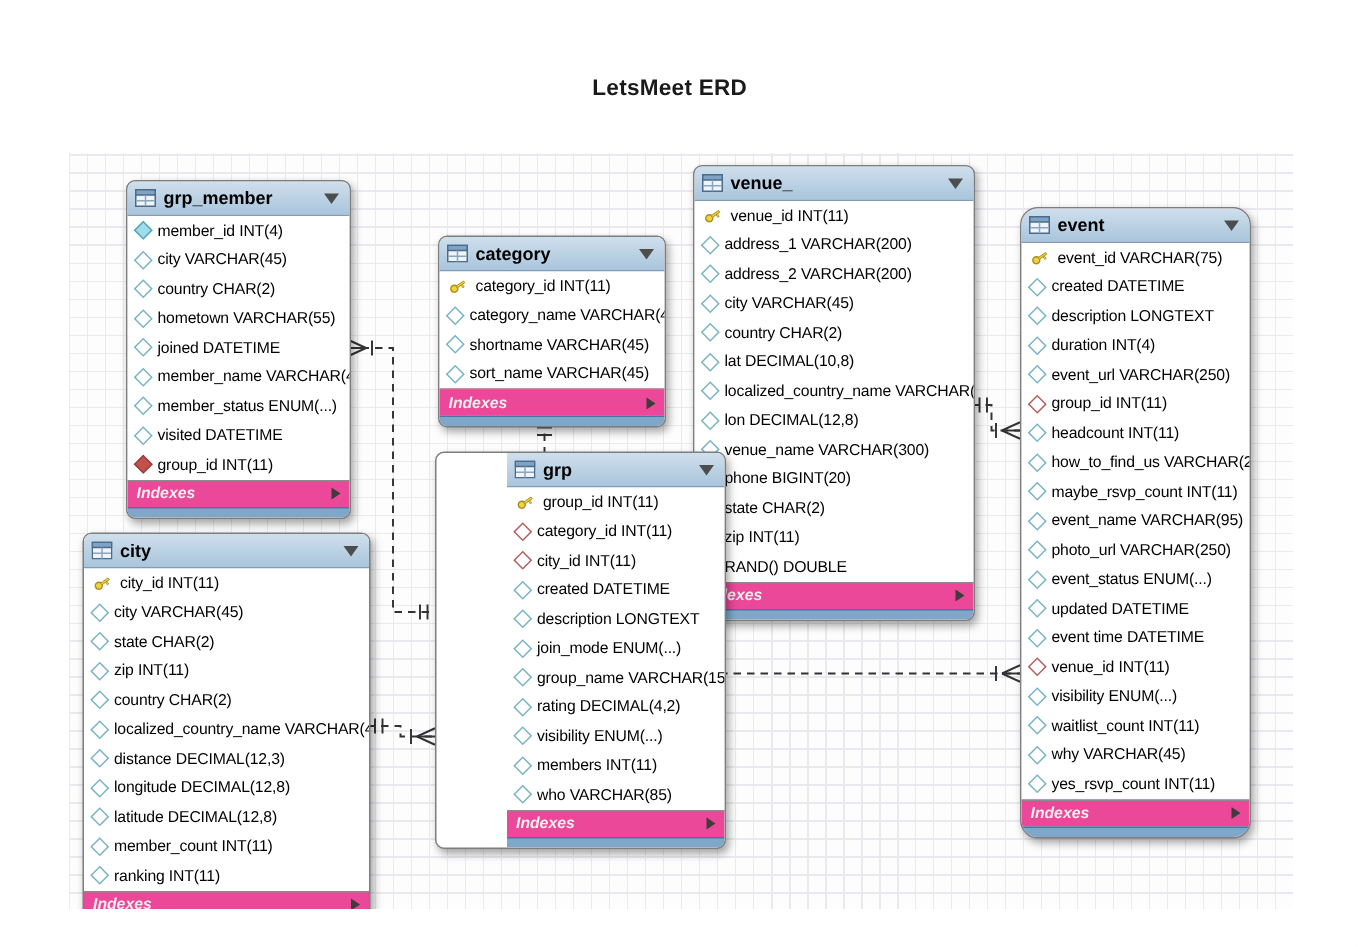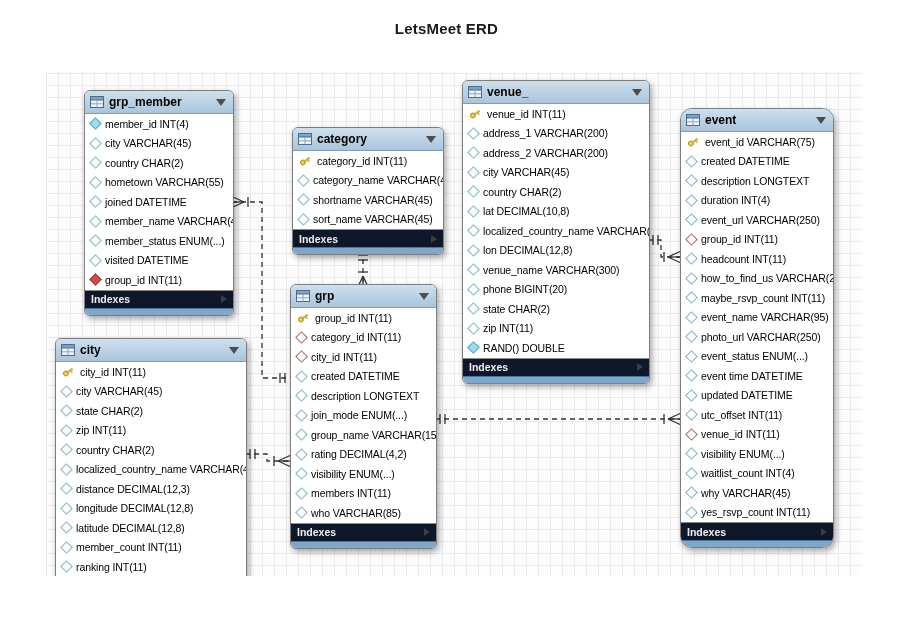--- a/index.html
+++ b/index.html
@@ -1,17 +1,17 @@
 <!DOCTYPE html>
 <html><head>
 <meta charset="utf-8">
 <style>
   html,body{margin:0;padding:0;background:#ffffff;}
   #stage{position:relative;width:905px;height:576px;overflow:hidden;
-         font-family:"Liberation Sans",sans-serif;}
+         font-family:"Liberation Sans",sans-serif;margin-top:30px;}
   #grid{position:absolute;left:46px;top:72px;width:816px;height:530px;
         background-color:#fdfdfd;
         background-image:
           repeating-linear-gradient(0deg,#e9e9ef 0,#e9e9ef 1px,transparent 1px,transparent 12px),
           repeating-linear-gradient(90deg,#e9e9ef 0,#e9e9ef 1px,transparent 1px,transparent 12px);}
   #page-title{position:absolute;top:20px;left:0;width:893px;text-align:center;
         font-size:15px;font-weight:bold;color:#1a1a1a;letter-spacing:.2px;}
   #relsvg{position:absolute;left:0;top:0;width:905px;height:631px;pointer-events:none;}
   .table{position:absolute;border:1px solid #7e7e7e;border-radius:6px;background:#ffffff;
          box-shadow:2px 3px 6px rgba(0,0,0,.35);overflow:hidden;}
@@ -22,22 +22,22 @@
   .tarrow{width:0;height:0;border-left:5px solid transparent;border-right:5px solid transparent;
           border-top:7px solid #4d4d4d;margin-right:2px;}
   .row{height:19.5px;display:flex;align-items:center;padding-left:6px;background:#fff;}
   .ctext{font-size:10.5px;color:#000;white-space:nowrap;margin-left:5px;letter-spacing:-0.1px;}
   .cicon{width:7px;height:7px;transform:rotate(45deg);flex:0 0 auto;display:inline-block;}
   .col{border:1px solid #7ab4c4;background:#fff;}
   .col-filled{border:1px solid #58a4bb;background:#9edded;}
   .fk{border:1px solid #b2615e;background:#fff;}
   .fk-filled{border:1px solid #99403d;background:#c3514c;}
   .pk{width:13px;height:12px;transform:none;border:none;background:none;line-height:0;}
-  .indexes{height:17px;display:flex;align-items:center;background:#0f172a;
-           padding:0 6px;border-top:1px solid #8a8a8a;}
+  .indexes{height:17px;display:flex;align-items:center;background:#ec4899;
+           padding:0 6px;border-top:1px solid #8a8a8a;font-style:italic;}
   .indexes .lbl{font-size:10.5px;font-weight:bold;color:#efefef;flex:1;}
   .iarrow{width:0;height:0;border-top:4px solid transparent;border-bottom:4px solid transparent;
           border-left:6px solid #3d3d3d;}
   .tfoot{height:6px;background:#7fa7c9;border-top:1px solid #48759c;}
 </style>
 </head>
 <body>
 
 <div id="stage">
   <div id="grid"></div>
@@ -317,57 +317,53 @@
         <div class="row">
           <span class="cicon col"></span>
           <span class="ctext">photo_url VARCHAR(250)</span>
         </div>
         <div class="row">
           <span class="cicon col"></span>
           <span class="ctext">event_status ENUM(...)</span>
         </div>
         <div class="row">
           <span class="cicon col"></span>
+          <span class="ctext">updated DATETIME</span>
+        </div>
+        <div class="row">
+          <span class="cicon col"></span>
           <span class="ctext">event time DATETIME</span>
-        </div>
-        <div class="row">
-          <span class="cicon col"></span>
-          <span class="ctext">updated DATETIME</span>
-        </div>
-        <div class="row">
-          <span class="cicon col"></span>
-          <span class="ctext">utc_offset INT(11)</span>
         </div>
         <div class="row">
           <span class="cicon fk"></span>
           <span class="ctext">venue_id INT(11)</span>
         </div>
         <div class="row">
           <span class="cicon col"></span>
           <span class="ctext">visibility ENUM(...)</span>
         </div>
         <div class="row">
           <span class="cicon col"></span>
-          <span class="ctext">waitlist_count INT(4)</span>
+          <span class="ctext">waitlist_count INT(11)</span>
         </div>
         <div class="row">
           <span class="cicon col"></span>
           <span class="ctext">why VARCHAR(45)</span>
         </div>
         <div class="row">
           <span class="cicon col"></span>
           <span class="ctext">yes_rsvp_count INT(11)</span>
         </div>
         <div class="indexes">
           <span class="lbl">Indexes</span>
           <span class="iarrow"></span>
         </div>
         <div class="tfoot"></div>
       </div>
-      <div class="table" style="left: 55px; top: 338px; width: 190px;">
+      <div class="table" style="left: 55px; top: 325px; width: 190px;">
         <div class="thead">
           <span class="ticon"><svg width="14" height="12" viewBox="0 0 14 12">
               <rect x="0.5" y="0.5" width="13" height="11" fill="#eef4fa" stroke="#4a6b8c"></rect>
               <rect x="0.5" y="0.5" width="13" height="3.5" fill="#7fa3c4" stroke="#4a6b8c"></rect>
               <line x1="7" y1="4" x2="7" y2="11.5" stroke="#8aa5c0"></line>
               <line x1="1" y1="7.8" x2="13" y2="7.8" stroke="#8aa5c0"></line>
             </svg></span>
           <span class="tname">city</span>
           <span class="tarrow"></span>
         </div>
@@ -420,21 +416,21 @@
         <div class="row">
           <span class="cicon col"></span>
           <span class="ctext">ranking INT(11)</span>
         </div>
         <div class="indexes">
           <span class="lbl">Indexes</span>
           <span class="iarrow"></span>
         </div>
         <div class="tfoot"></div>
       </div>
-      <div class="table" style="left: 290px; top: 284px; width: 145px;">
+      <div class="table" style="left: 290px; top: 271px; width: 145px; padding-left: 47px;">
         <div class="thead">
           <span class="ticon"><svg width="14" height="12" viewBox="0 0 14 12">
               <rect x="0.5" y="0.5" width="13" height="11" fill="#eef4fa" stroke="#4a6b8c"></rect>
               <rect x="0.5" y="0.5" width="13" height="3.5" fill="#7fa3c4" stroke="#4a6b8c"></rect>
               <line x1="7" y1="4" x2="7" y2="11.5" stroke="#8aa5c0"></line>
               <line x1="1" y1="7.8" x2="13" y2="7.8" stroke="#8aa5c0"></line>
             </svg></span>
           <span class="tname">grp</span>
           <span class="tarrow"></span>
         </div>

